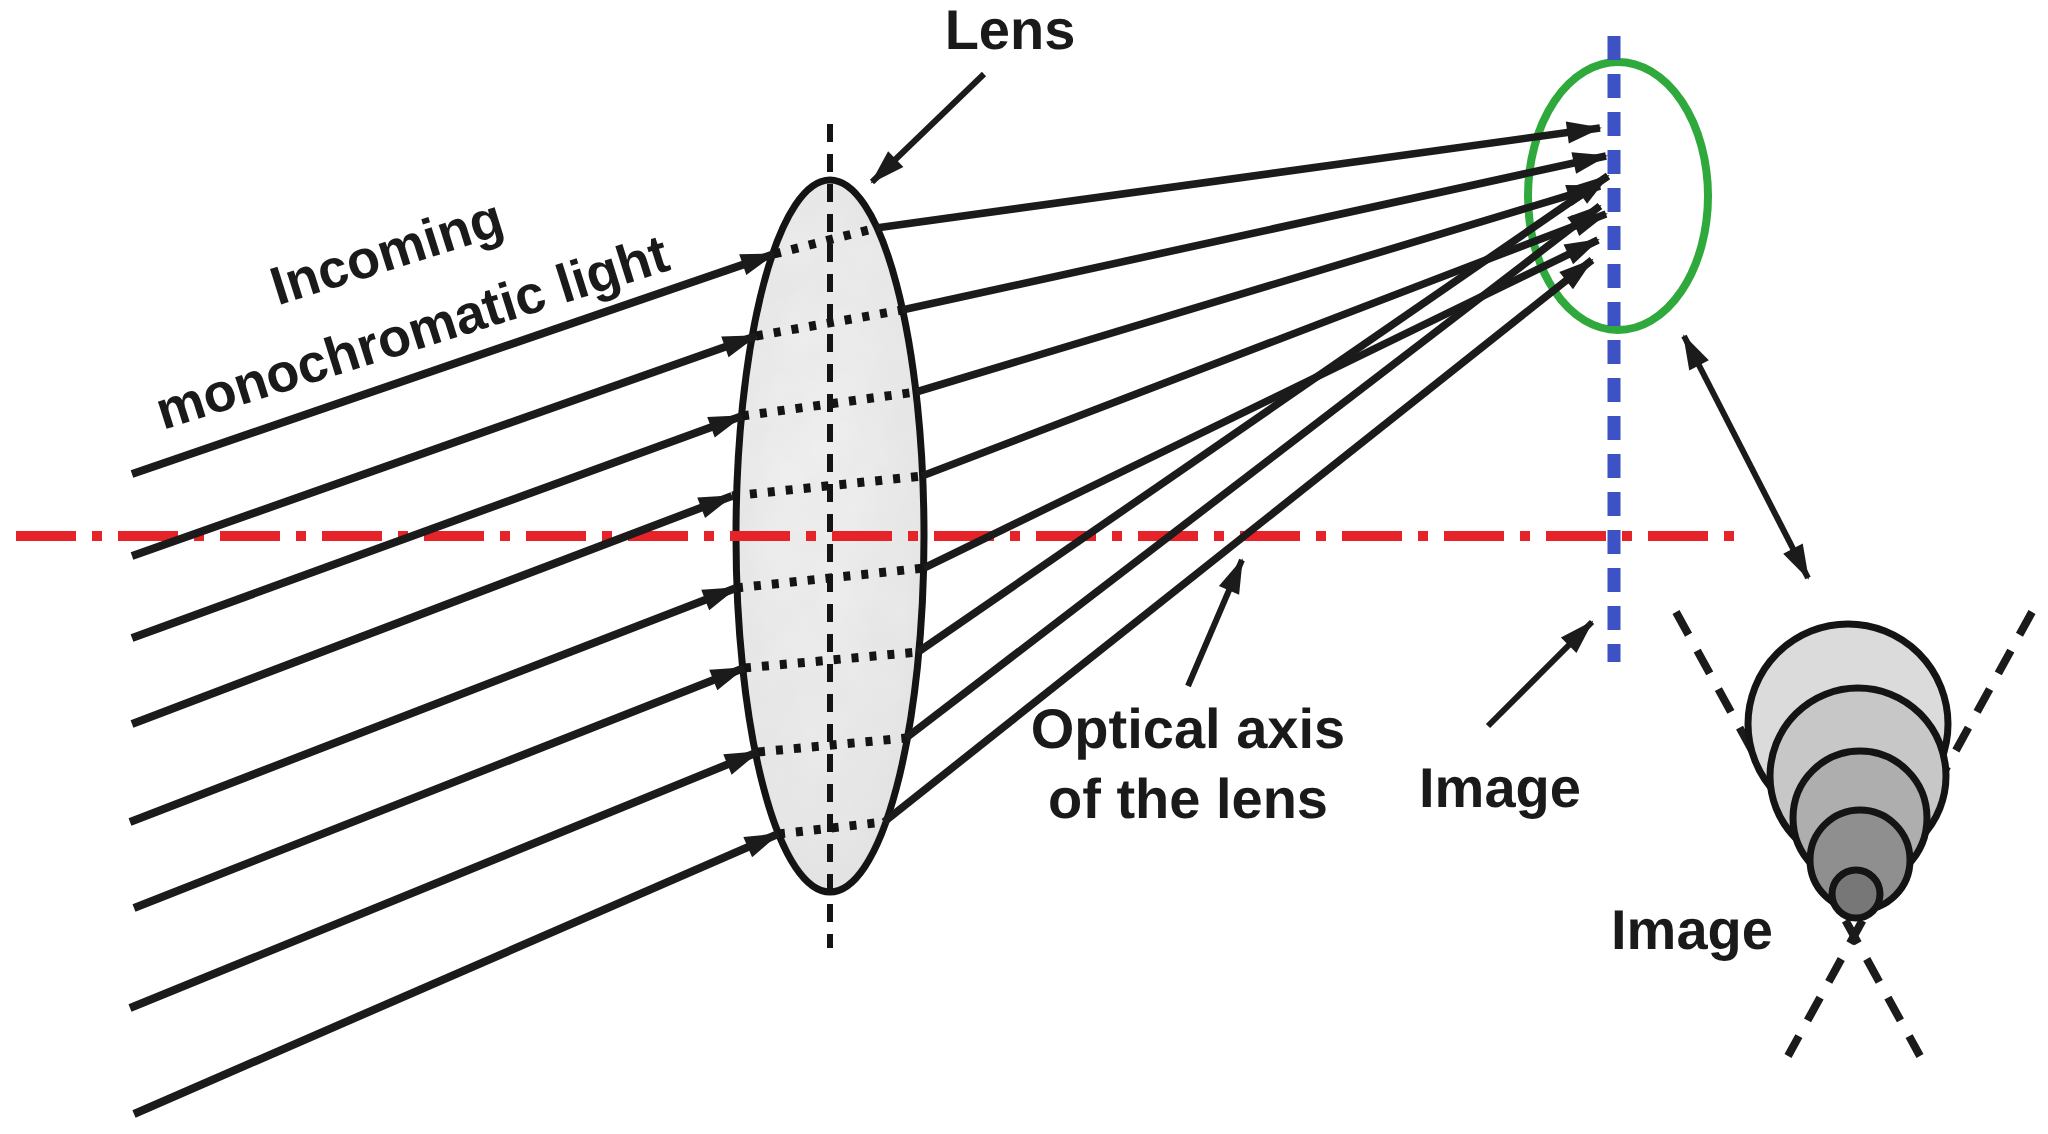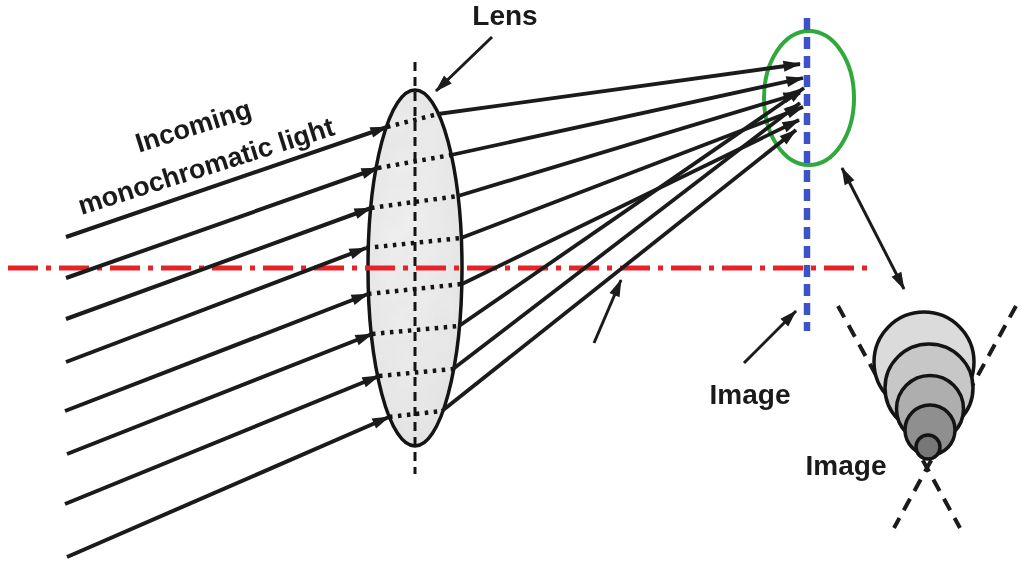--- a/index.html
+++ b/index.html
@@ -86,20 +86,24 @@
       </g>
   </svg>
 
   <div class="lbl" style="left:505px;top:15px;">Lens</div>
 
   <div class="lbl rot" style="left:200px;top:147px;">
     <div>Incoming</div>
     <div>monochromatic light</div>
   </div>
 
+  <div class="lbl" style="left:594px;top:382px;">
+    <div>Optical axis</div>
+    <div>of the lens</div>
+  </div>
 
   <div class="lbl" style="left:750px;top:394px;">
     <div>Image</div>
   </div>
 
   <div class="lbl" style="left:846px;top:465px;">Image</div>
 
 </div>
 
 </body></html>

